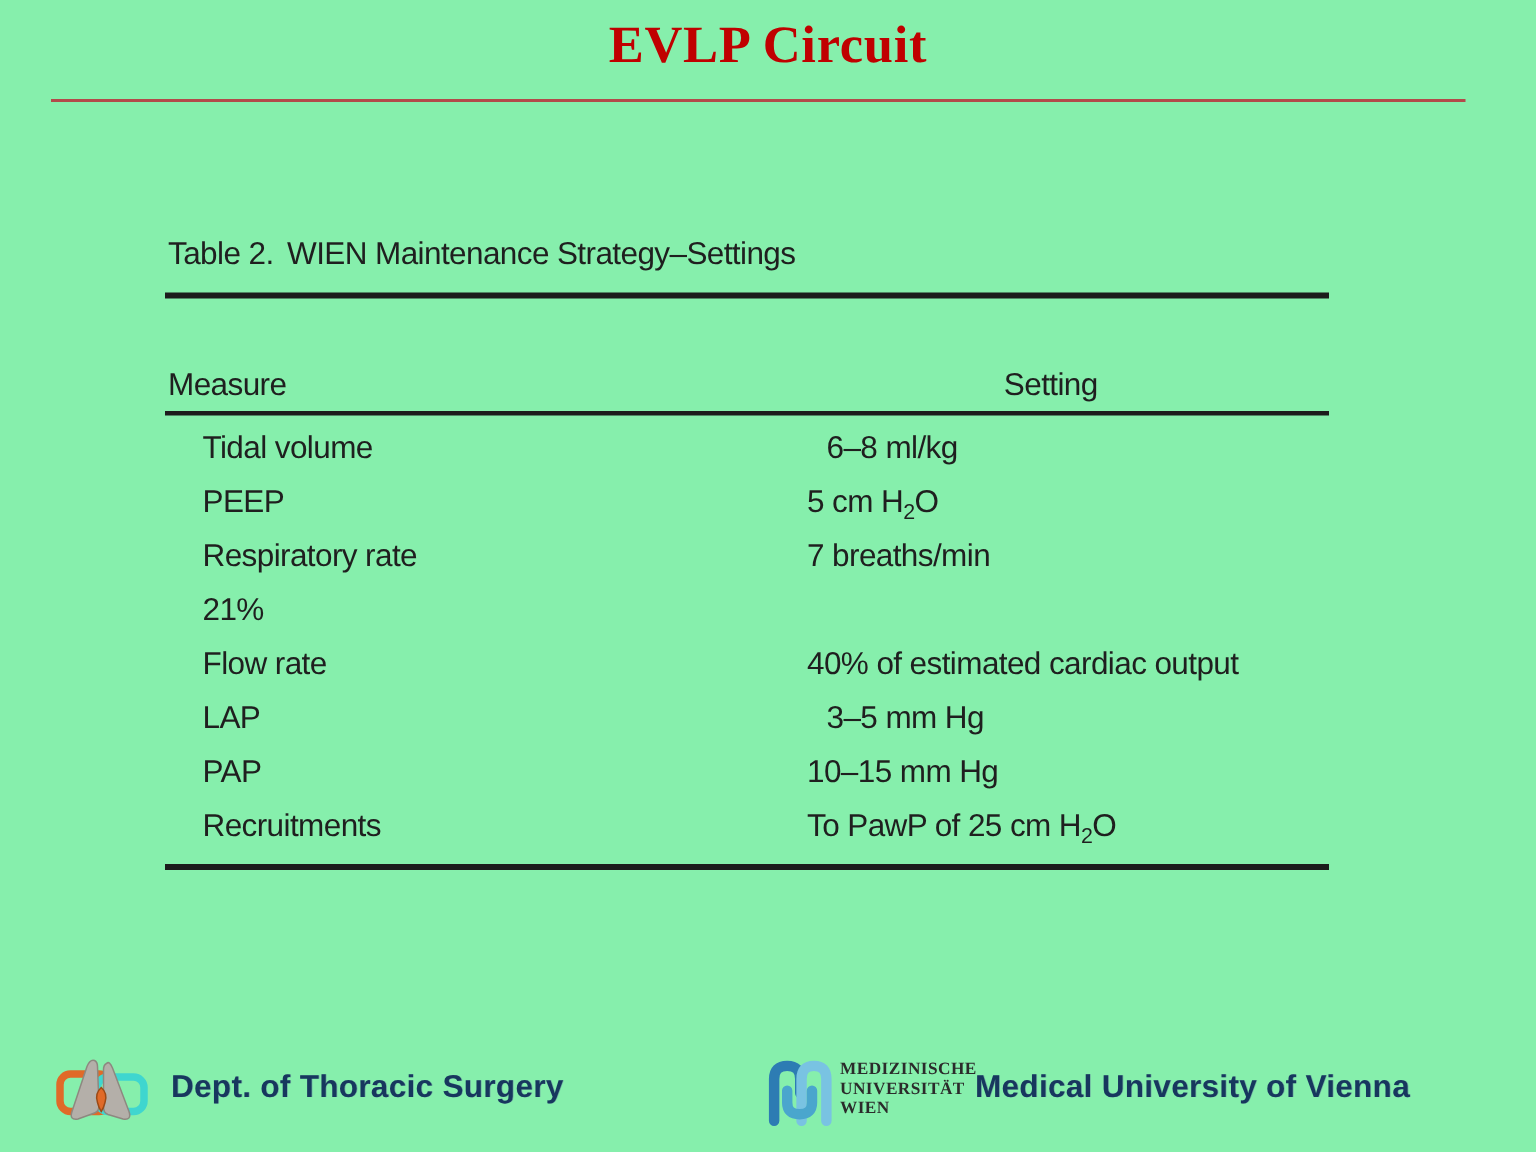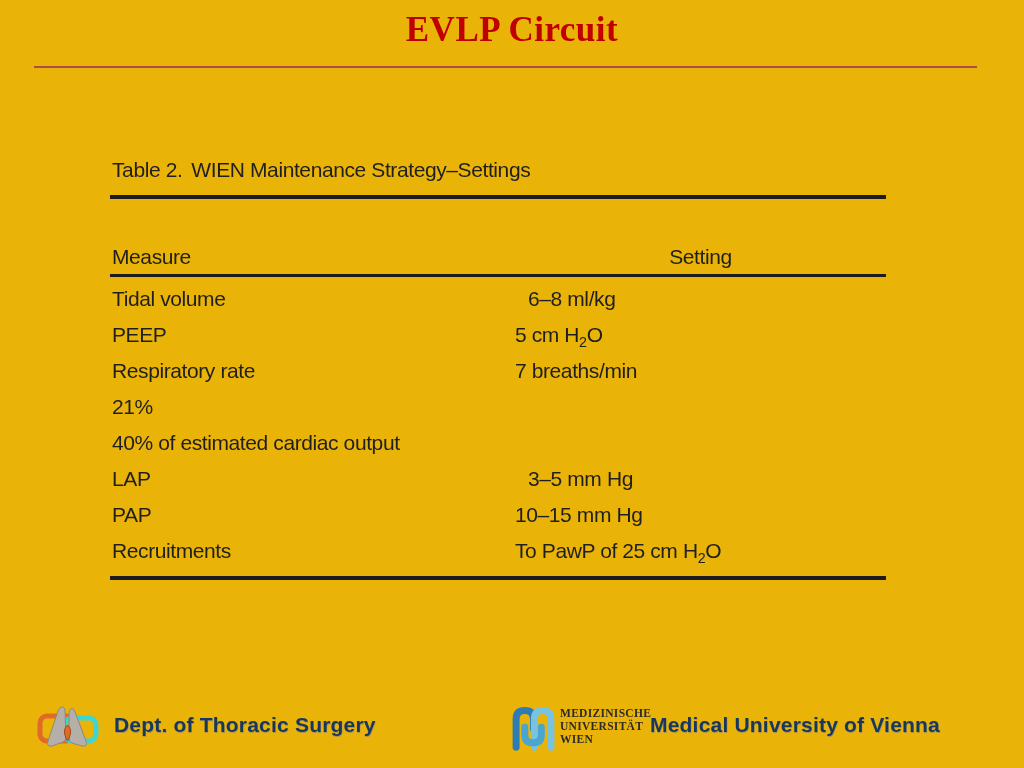--- a/index.html
+++ b/index.html
@@ -2,21 +2,21 @@
 <html style="--title_red: #c00000; --divider_red: #b34a4a; --ink: #1f1f1f; --navy: #17375e; --logo_orange: #e06a28; --logo_cyan: #3fd6cf; --lung_gray: #b4afa9; --meduni_dark_blue: #2d7cb3; --meduni_light_blue: #79c3e2; --meduni_mid_blue: #4aa6cd;"><head>
 <meta charset="utf-8">
 <style>
   :root{
     --title_red:#c00000; --divider_red:#b34a4a; --ink:#1f1f1f; --navy:#17375e;
     --logo_orange:#e06a28; --logo_cyan:#3fd6cf; --lung_gray:#b4afa9;
     --meduni_dark_blue:#2d7cb3; --meduni_light_blue:#79c3e2; --meduni_mid_blue:#4aa6cd;
   }
   html,body{margin:0;padding:0;background:#888;}
   .slide{
-    position:relative; width:1024px; height:768px; background:#eab308;
+    position:relative; width:1024px; height:768px; background:#86efac;
     margin:0 auto; overflow:hidden; font-family:"Liberation Sans",sans-serif;
   }
   
   .title{
     position:absolute; top:10px; left:0; width:100%; text-align:center;
     font-family:"Liberation Serif",serif; font-weight:bold; font-size:35px;
     color:var(--title_red); letter-spacing:0.5px;
   }
   .title-rule{
     position:absolute; top:66px; left:34px; width:943px; height:2px;
@@ -31,21 +31,21 @@
   .tbl-caption .cap-label{ font-weight:normal; }
   .tbl-caption .cap-text{ margin-left:9px; }
   .rule{ background:#1c1c1c; }
   .rule-top,.rule-bottom{ height:4px; }
   .rule-mid{ height:3px; }
   .hdr-row{
     display:grid; grid-template-columns:403px 1fr; align-items:center;
     height:35px; padding-left:2px;margin-top:40px;
   }
   .hdr-setting{ text-align:center; }
-  .tbl-body{ padding:4px 0 7px; }
+  .tbl-body{ padding:4px 0 7px;margin-left:23px; }
   .row{
     display:grid; grid-template-columns:403px 1fr; align-items:center;
     height:36px; padding-left:2px;
   }
   .row.indent .cell-setting{ padding-left:13px; }
   .tbl sub{ font-size:0.68em; line-height:0; }
   .tbl .sc{ font-size:0.80em; letter-spacing:0; }
   
   .footer{ position:absolute; left:0; top:698px; width:1024px; height:60px; }
   .lungs-logo{ position:absolute; left:36px; top:5px; }
@@ -98,20 +98,21 @@
     <div class="row">
       <div class="cell-measure">Respiratory rate</div>
       <div class="cell-setting">7 breaths/min</div>
     </div>
 
     <div class="row">
       <div class="cell-setting">21%</div>
     </div>
 
     <div class="row">
+      <div class="cell-measure">Flow rate</div>
       <div class="cell-setting">40% of estimated cardiac output</div>
     </div>
 
     <div class="row indent">
       <div class="cell-measure">LAP</div>
       <div class="cell-setting">3–5 mm Hg</div>
     </div>
 
     <div class="row">
       <div class="cell-measure">PAP</div>

